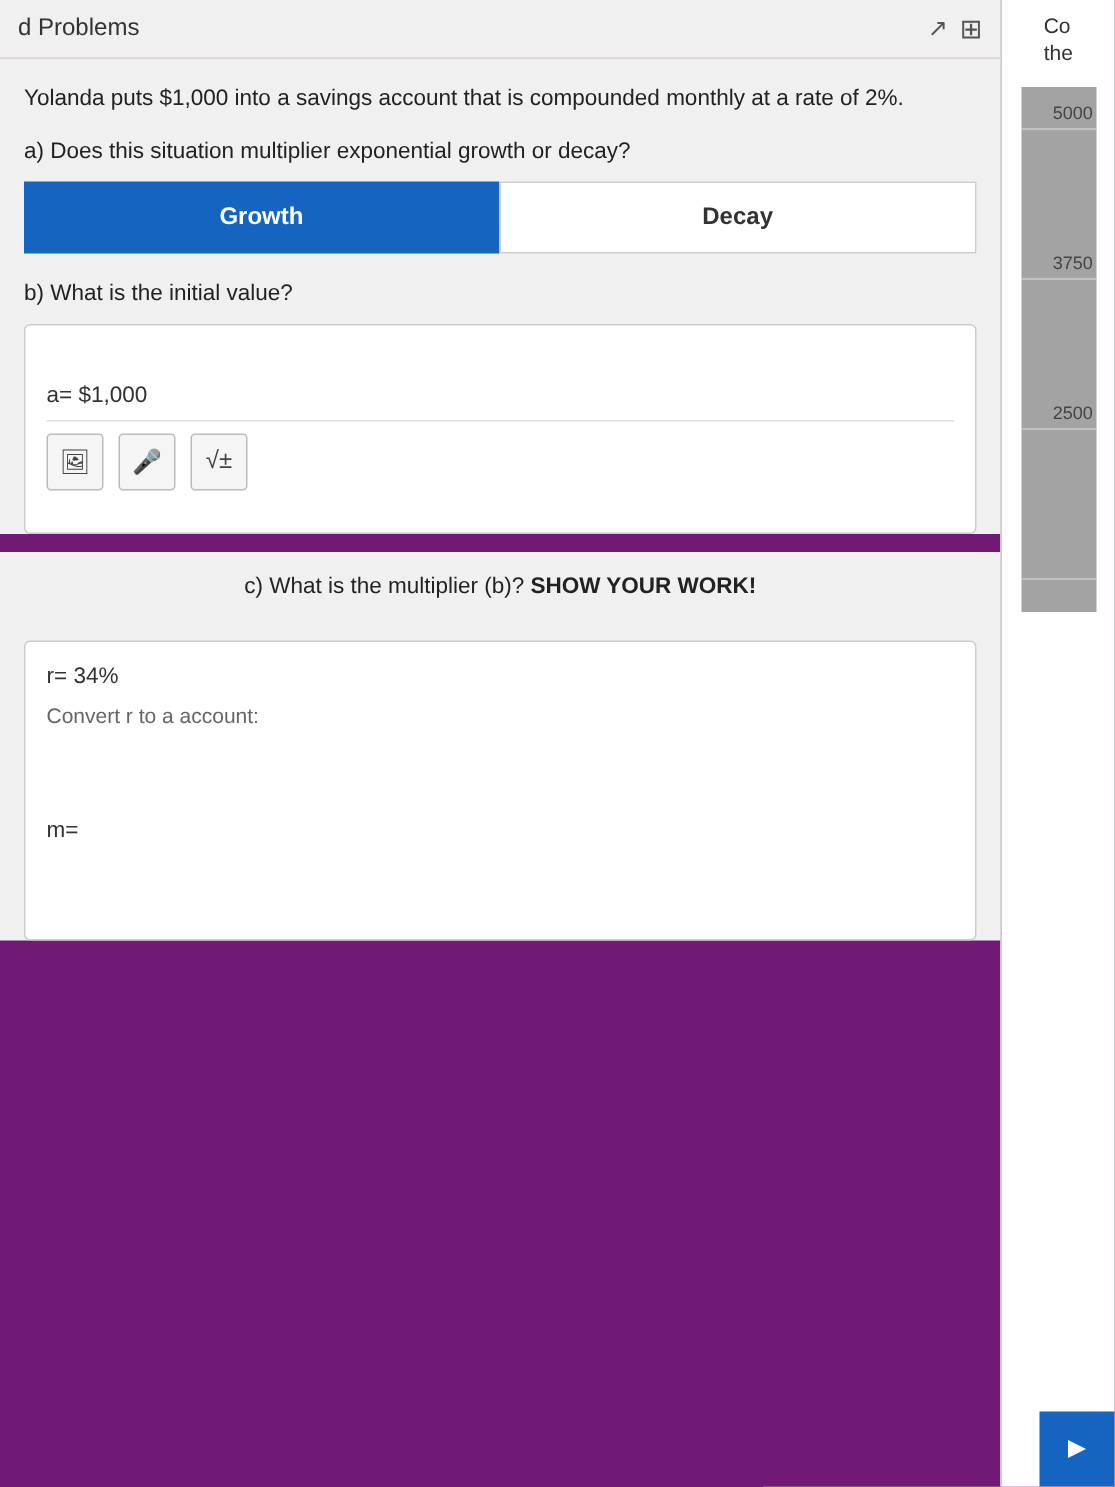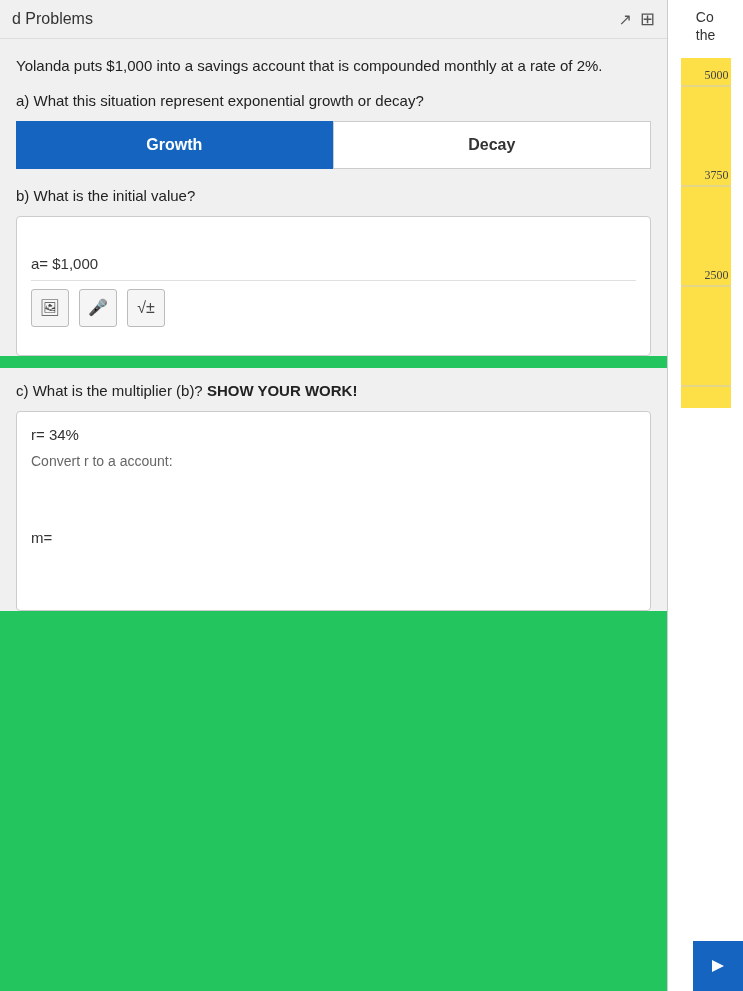--- a/index.html
+++ b/index.html
@@ -18,21 +18,21 @@
 
     .page-wrapper {
       display: flex;
       width: 743px;
       min-height: 991px;
       position: relative;
     }
 
     .main-content {
       flex: 1;
-      background: #22c55e;
+      background: #701a75;
       padding: 0;
       min-height: 991px;
       position: relative;
     }
 
     .header-bar {
       display: flex;
       align-items: center;
       justify-content: space-between;
       padding: 8px 12px;
@@ -81,22 +81,21 @@
       text-align: left;
       padding: 4px 2px;
       line-height: 1.3;
     }
 
     .right-panel-graph {
       margin-top: 10px;
       width: 50px;
       height: 350px;
       position: relative;
-      background: #fde047;
-      font-family: Liberation Serif, serif;
+      background: #a3a3a3;
     }
 
     .question-area {
       padding: 16px 16px 0 16px;
       background: #f0f0f0;
     }
 
     .question-text {
       font-size: 15px;
       color: #222;
@@ -180,21 +179,22 @@
 
     .section-c {
       padding: 12px 16px 0 16px;
       background: #f0f0f0;
     }
 
     .section-c-header {
       display: flex;
       align-items: flex-start;
       justify-content: space-between;
-      margin-bottom: 10px;
+      margin-bottom: 26px;
+      text-align: center;
     }
 
     .section-c-title {
       font-size: 15px;
       color: #222;
       flex: 1;
       line-height: 1.4;
     }
 
     .section-c-title strong {
@@ -262,21 +262,21 @@
       <span class="header-title">d Problems</span>
       <div class="header-icons">
         <span class="icon-expand">↗</span>
         <span class="icon-grid">⊞</span>
       </div>
     </div>
 
     <div class="question-area">
       <p class="question-text">Yolanda puts $1,000 into a savings account that is compounded monthly at a rate of 2%.</p>
 
-      <p class="sub-question">a) What this situation represent exponential growth or decay?</p>
+      <p class="sub-question">a) Does this situation multiplier exponential growth or decay?</p>
 
       <div class="choice-row">
         <button class="choice-btn selected">Growth</button>
         <button class="choice-btn unselected">Decay</button>
       </div>
 
       <p class="sub-question">b) What is the initial value?</p>
 
       <div class="answer-box">
         <div class="answer-box-text">a= $1,000</div>

